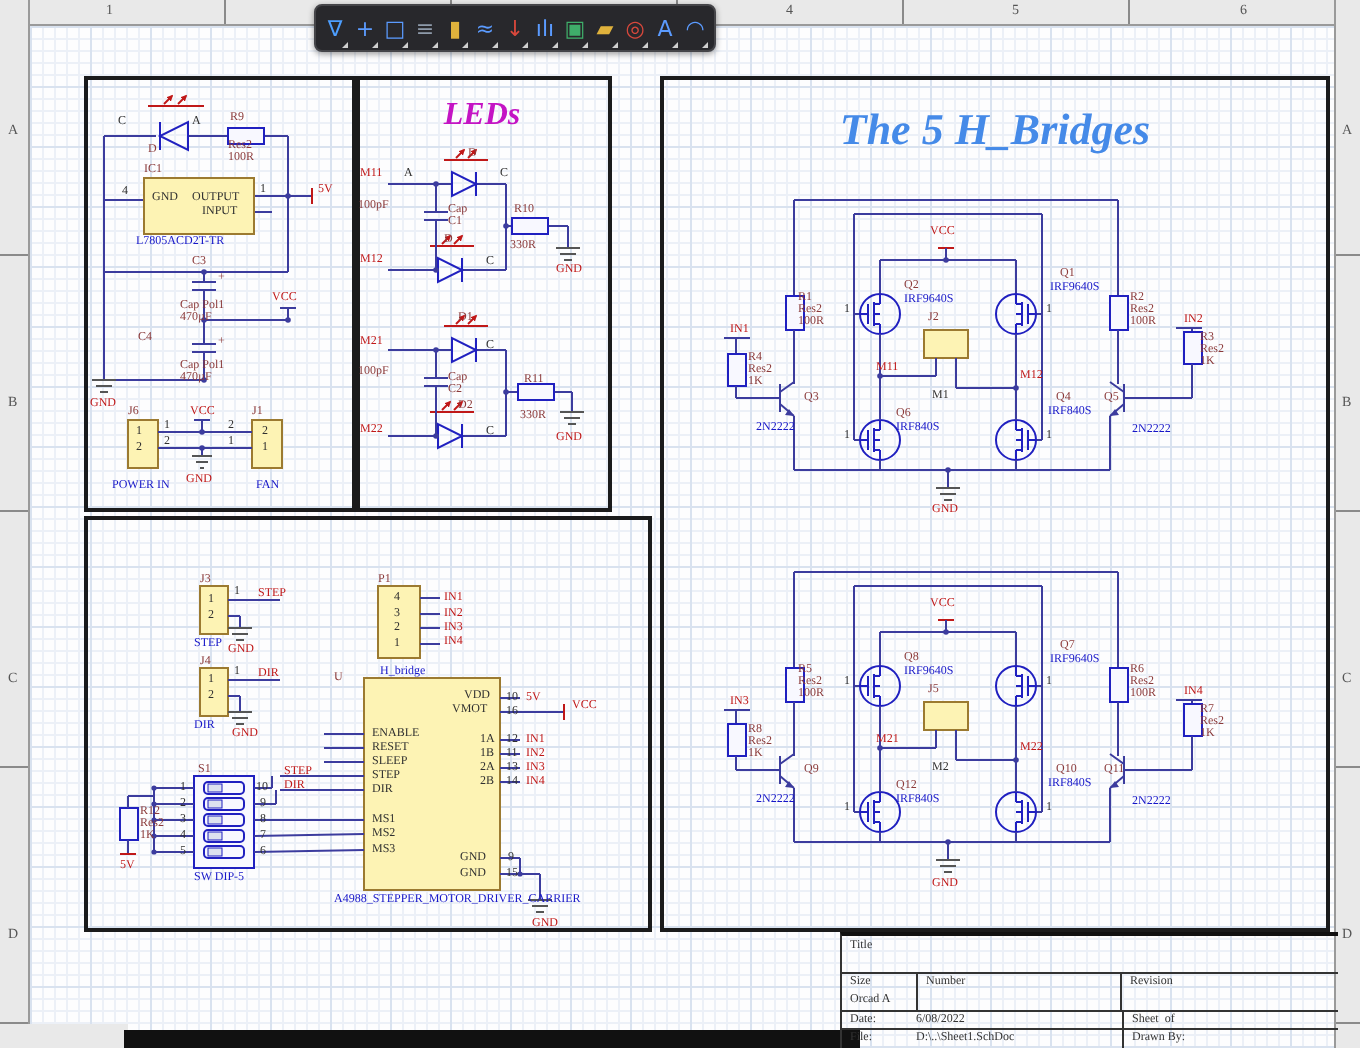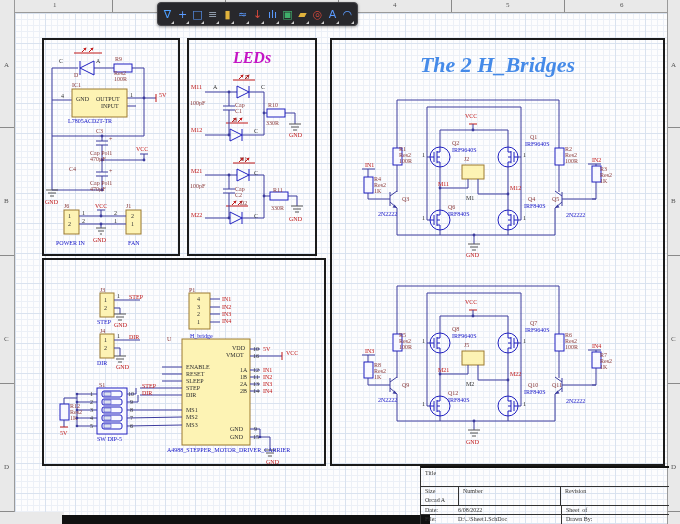--- a/index.html
+++ b/index.html
@@ -20,21 +20,21 @@
      background-color:#fdfdfe;z-index:1;
      background-image:
        linear-gradient(#d9e2ef 1px,transparent 1px),
        linear-gradient(90deg,#d9e2ef 1px,transparent 1px),
        linear-gradient(#ecf0f7 1px,transparent 1px),
        linear-gradient(90deg,#ecf0f7 1px,transparent 1px);
      background-size:30px 30px,30px 30px,6px 6px,6px 6px;}
   
   .secbox{position:absolute;border:2px solid #1b1b1b;z-index:2;}
   #box-power{left:42px;top:38px;width:134px;height:214px;}
-  #box-leds{left:187px;top:38px;width:126px;height:214px;}
+  #box-leds{left:176px;top:38px;width:126px;height:214px;}
   #box-driver{left:42px;top:258px;width:280px;height:204px;}
   #box-hb{left:330px;top:38px;width:331px;height:424px;}
   .secbox svg{position:absolute;left:0;top:0;}
   .sec-title{position:absolute;left:0;right:0;text-align:center;font-weight:bold;font-style:italic;
      font-family:"Liberation Serif",serif;line-height:1;}
   #box-power .sec-title{top:3px;font-size:14px;color:#2a7ae0;}
   #box-leds .sec-title{top:10px;font-size:16px;color:#c414c4;}
   #box-driver .sec-title{top:4px;font-size:15px;color:#2333dd;}
   #box-hb .sec-title{top:14px;font-size:22px;color:#458ae8;}
   
@@ -398,21 +398,21 @@
       <span class="lab c-b" style="left: 53px; top: 176px;">SW DIP-5</span>
       <span class="lab c-m" style="left: 26px; top: 143px;">R12</span>
       <span class="lab c-m" style="left: 26px; top: 149px;">Res2</span>
       <span class="lab c-m" style="left: 26px; top: 155px;">1K</span>
       <span class="lab c-r" style="left: 16px; top: 170px;">5V</span>
       <span class="lab c-r" style="left: 98px; top: 123px;">STEP</span>
       <span class="lab c-r" style="left: 98px; top: 130px;">DIR</span>
     </div>
 
   <div class="secbox" id="box-hb">
-    <div class="sec-title">The 2 H_Bridges</div>
+    <div class="sec-title">The 5 H_Bridges</div>
     <svg width="327" height="420" viewBox="0 0 327 420">
 
       <path class="rw" d="M137 84 H145"></path>
       <path class="w" d="M141 84 V90 M108 90 H176 M108 90 V107 M176 90 V107"></path>
       <path class="w" d="M65 60 H227 M65 60 V108 M227 60 V108 M95 67 H189 M95 67 V180 M189 67 V180 M95 117 H98 M189 117 H186 M95 180 H98 M189 180 H186"></path>
       <use href="#mosL" x="108" y="117"></use>
         <use href="#mosR" x="176" y="117"></use>
       <use href="#mosL" x="108" y="180"></use>
         <use href="#mosR" x="176" y="180"></use>
       <path class="w" d="M108 127 V170 M176 127 V170 M108 190 V195 M176 190 V195 M65 195 H223"></path>

